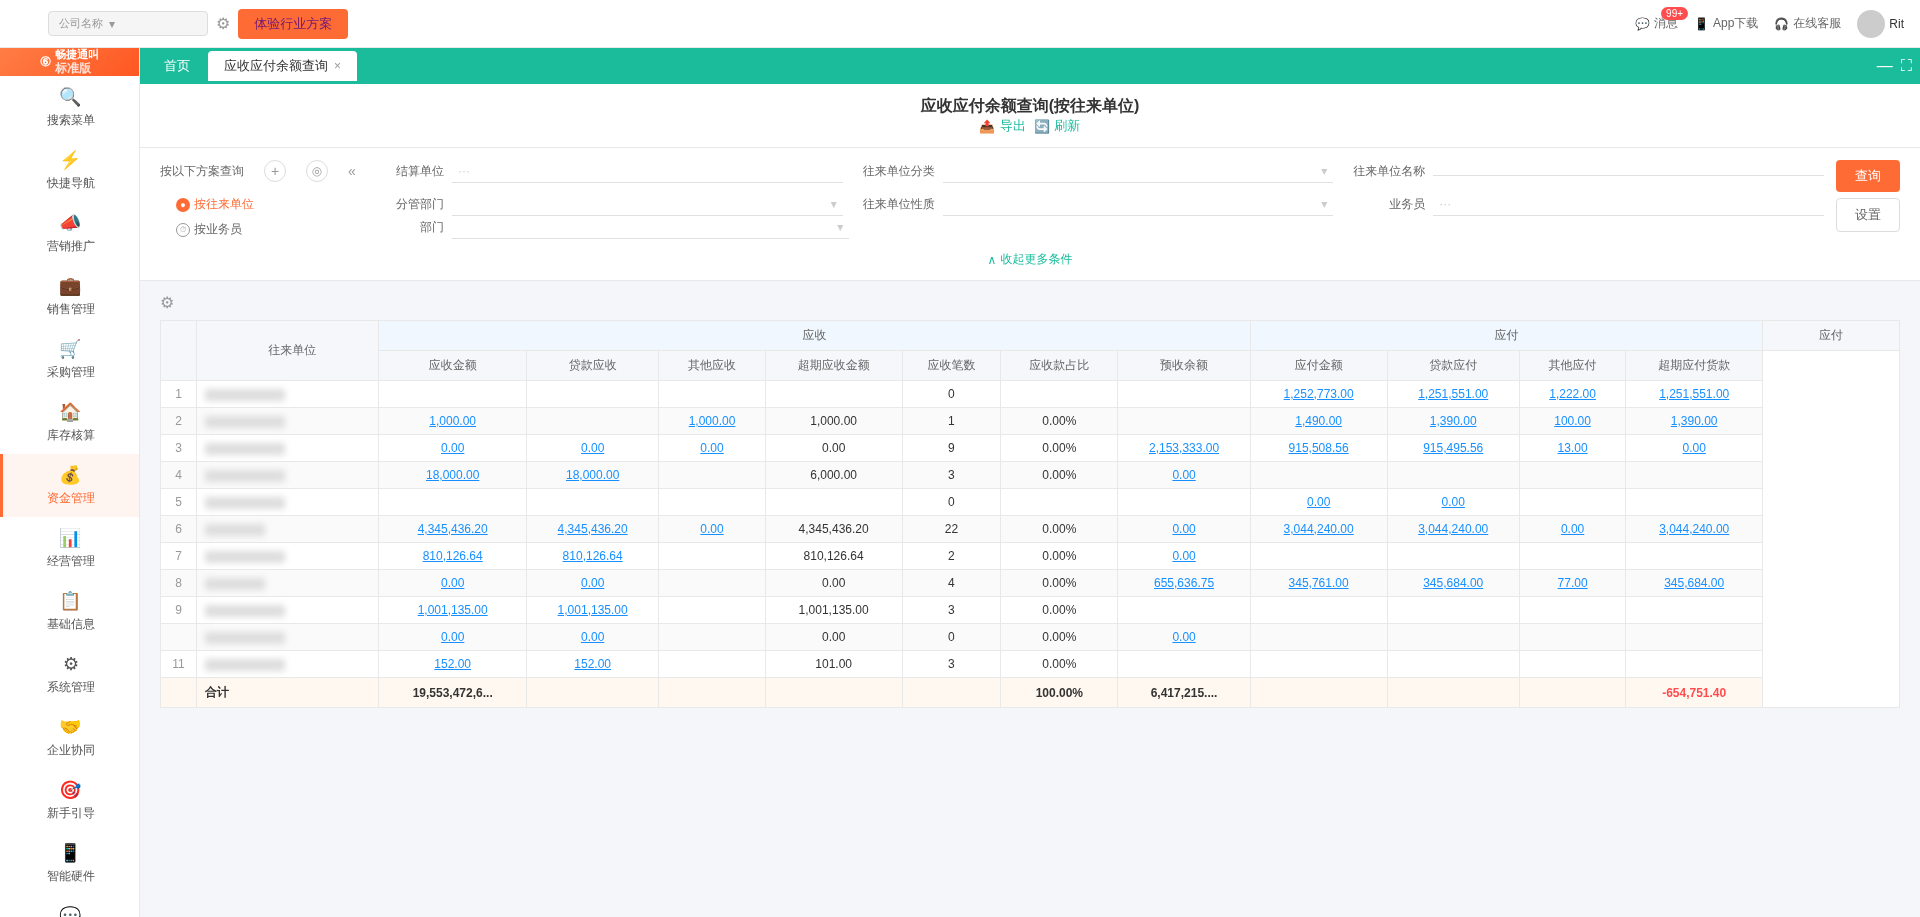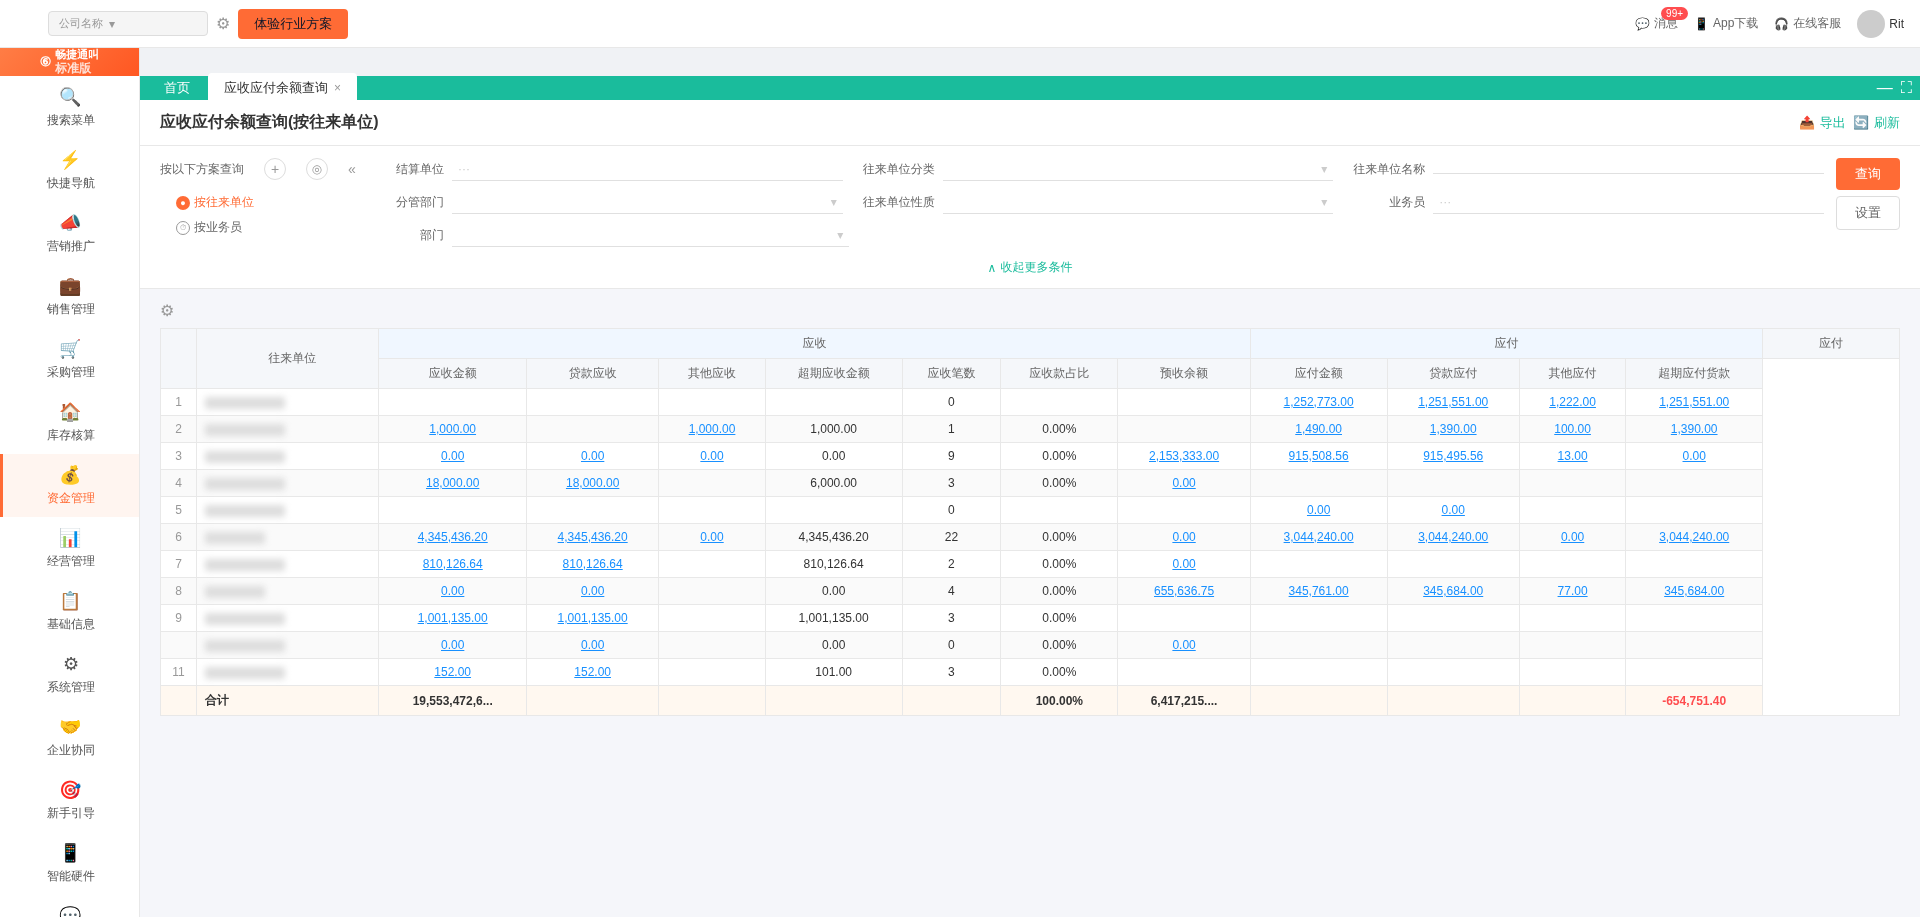--- a/index.html
+++ b/index.html
@@ -13,21 +13,21 @@
     }
     .top-bar-left { display: flex; align-items: center; gap: 8px; flex: 1; padding-left: 32px; }
     .company-selector {
       background: #f5f5f5; border: 1px solid #ddd; border-radius: 4px;
       padding: 4px 10px; font-size: 12px; color: #666;
       display: flex; align-items: center; gap: 6px; cursor: pointer;
       min-width: 160px;
     }
     .settings-icon { color: #999; cursor: pointer; font-size: 16px; }
     .trial-btn {
-      background: #ff6b35; color: #0f172a; border: none; border-radius: 4px;
+      background: #ff6b35; color: #701a75; border: none; border-radius: 4px;
       padding: 6px 16px; cursor: pointer; font-size: 13px;
     }
     .top-bar-right { display: flex; align-items: center; gap: 16px; color: #666; }
     .top-bar-right .badge-item { display: flex; align-items: center; gap: 4px; cursor: pointer; position: relative; }
     .badge { background: #ff4d4f; color: #fff; border-radius: 10px; padding: 1px 5px; font-size: 10px; position: absolute; top: -8px; right: -10px; }
     .user-avatar { width: 28px; height: 28px; background: #ccc; border-radius: 50%; }
     .user-name { color: #333; cursor: pointer; }
 
     
     .layout { display: flex; height: calc(917px - 48px); }
@@ -49,22 +49,22 @@
       font-size: 12px;
     }
     .sidebar-item.active { background: #fff5f0; color: #ff6b35; border-left-color: #ff6b35; }
     .sidebar-item-icon { font-size: 18px; }
 
     
     .main { flex: 1; display: flex; flex-direction: column; overflow: hidden; }
 
     
     .tab-bar {
-      display: flex; align-items: center; background: #1abc9c; height: 24px;
-      padding: 0 8px; gap: 2px; margin-top: 28px;
+      display: flex; align-items: center; background: #1abc9c; height: 36px;
+      padding: 0 8px; gap: 2px;
     }
     .tab-home {
       color: #fff; padding: 6px 16px; cursor: pointer; font-size: 13px;
       border-radius: 4px 4px 0 0;
     }
     .tab-active {
       background: #fff; color: #333; padding: 6px 16px; cursor: pointer;
       font-size: 13px; border-radius: 4px 4px 0 0;
       display: flex; align-items: center; gap: 6px;
     }
@@ -73,20 +73,21 @@
     .tab-bar-btn { color: #fff; cursor: pointer; font-size: 16px; }
 
     
     .page-content { flex: 1; background: #f5f6fa; overflow: auto; padding: 0; }
 
     
     .page-header {
       background: #fff; padding: 12px 20px;
       display: flex; align-items: center; justify-content: space-between;
       border-bottom: 1px solid #e8e8e8;
+      flex-direction: column;
     }
     .page-title { font-size: 16px; font-weight: bold; color: #333; }
     .header-actions { display: flex; gap: 8px; }
     .header-btn {
       display: flex; align-items: center; gap: 4px;
       color: #1abc9c; cursor: pointer; font-size: 13px;
     }
 
     
     .filter-area {
@@ -328,21 +329,21 @@
                 </div>
               </div>
               <div class="filter-item">
                 <span class="filter-item-label">往来单位名称</span>
                 <div class="filter-input">
                   <span></span>
                 </div>
               </div>
             </div>
 
-            <div style="display:grid; grid-template-columns:1fr 1fr 1fr; gap:0 20px; margin-bottom:10px;">
+            <div style="display:grid; grid-template-columns:1fr 1fr 1fr; gap:0 20px; ">
               <div class="filter-item">
                 <span class="filter-item-label">分管部门</span>
                 <div class="filter-input">
                   <span></span>
                   <span class="filter-select-arrow">▾</span>
                 </div>
               </div>
               <div class="filter-item">
                 <span class="filter-item-label">往来单位性质</span>
                 <div class="filter-input">

